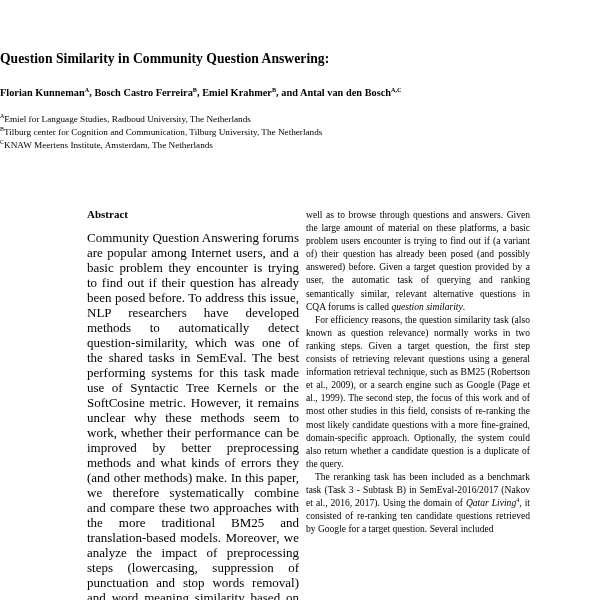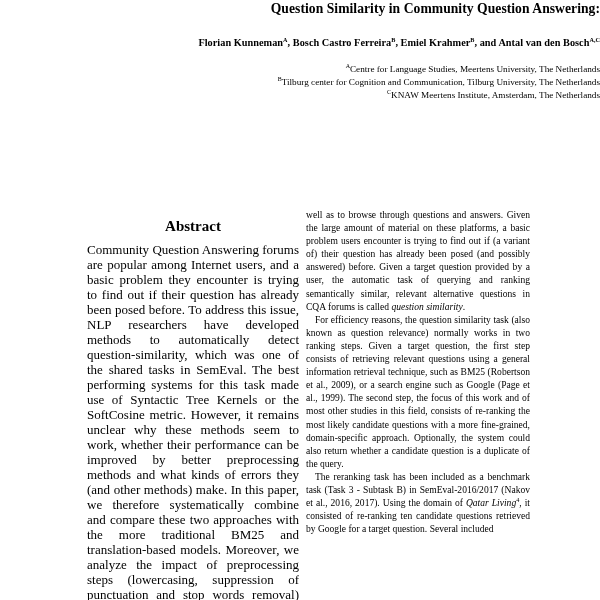--- a/index.html
+++ b/index.html
@@ -19,21 +19,22 @@
   .page {
     position: relative;
     width: 600px;
     height: 600px;
     overflow: hidden;
     background: #ffffff;
   }
 
   
   .masthead {
-    text-align: right;
+    padding-top: 50px;
+    text-align: left;
     font-family: Liberation Serif, serif;
   }
   .paper-title {
     font-size: 13.6px;
     font-weight: bold;
     line-height: 17.5px;
     letter-spacing: 0.05px;
     margin: 0;
   }
   .title-line + .title-line { display: block; }
@@ -78,24 +79,23 @@
     position: absolute;
     top: 0;
     width: 212px;
     height: 392px;
     overflow: hidden;
   }
   .col-left  { left: 87px; }
   .col-right { left: 306px; width: 224px; }
 
   .section-heading {
-    font-size: 15px;
+    font-size: 11px;
     font-weight: bold;
-    text-align: center;
-    margin: 12px 0 9px 0;
+    margin: 0 0 9px 0;
     line-height: 13px;
   }
 
   p.body-text {
     margin: 0;
     font-size: 9.55px;
     line-height: 13.1px;
     text-align: justify;
     text-justify: inter-word;
     hyphens: none;
@@ -123,21 +123,21 @@
 
     <h1 class="paper-title">
       <span class="title-line">Question Similarity in Community Question Answering:</span>
     </h1>
 
     <div class="authors">
       <span><span>Florian Kunneman</span><sup>A</sup></span><span class="sep">, </span><span><span>Bosch Castro Ferreira</span><sup>B</sup></span><span class="sep">, </span><span><span>Emiel Krahmer</span><sup>B</sup></span><span class="sep">, and </span><span><span>Antal van den Bosch</span><sup>A,C</sup></span>
     </div>
 
     <div class="affiliations">
-      <div class="affil-line"><sup>A</sup><span>Centre for Language Studies, Meertens University, The Netherlands</span></div>
+      <div class="affil-line"><sup>A</sup><span>Emiel for Language Studies, Radboud University, The Netherlands</span></div>
       <div class="affil-line"><sup>B</sup><span>Tilburg center for Cognition and Communication, Tilburg University, The Netherlands</span></div>
       <div class="affil-line"><sup>C</sup><span>KNAW Meertens Institute, Amsterdam, The Netherlands</span></div>
     </div>
 
   </div>
 
   <div class="columns">
 
     <div class="col col-left">
       <h2 class="section-heading">Abstract</h2>

